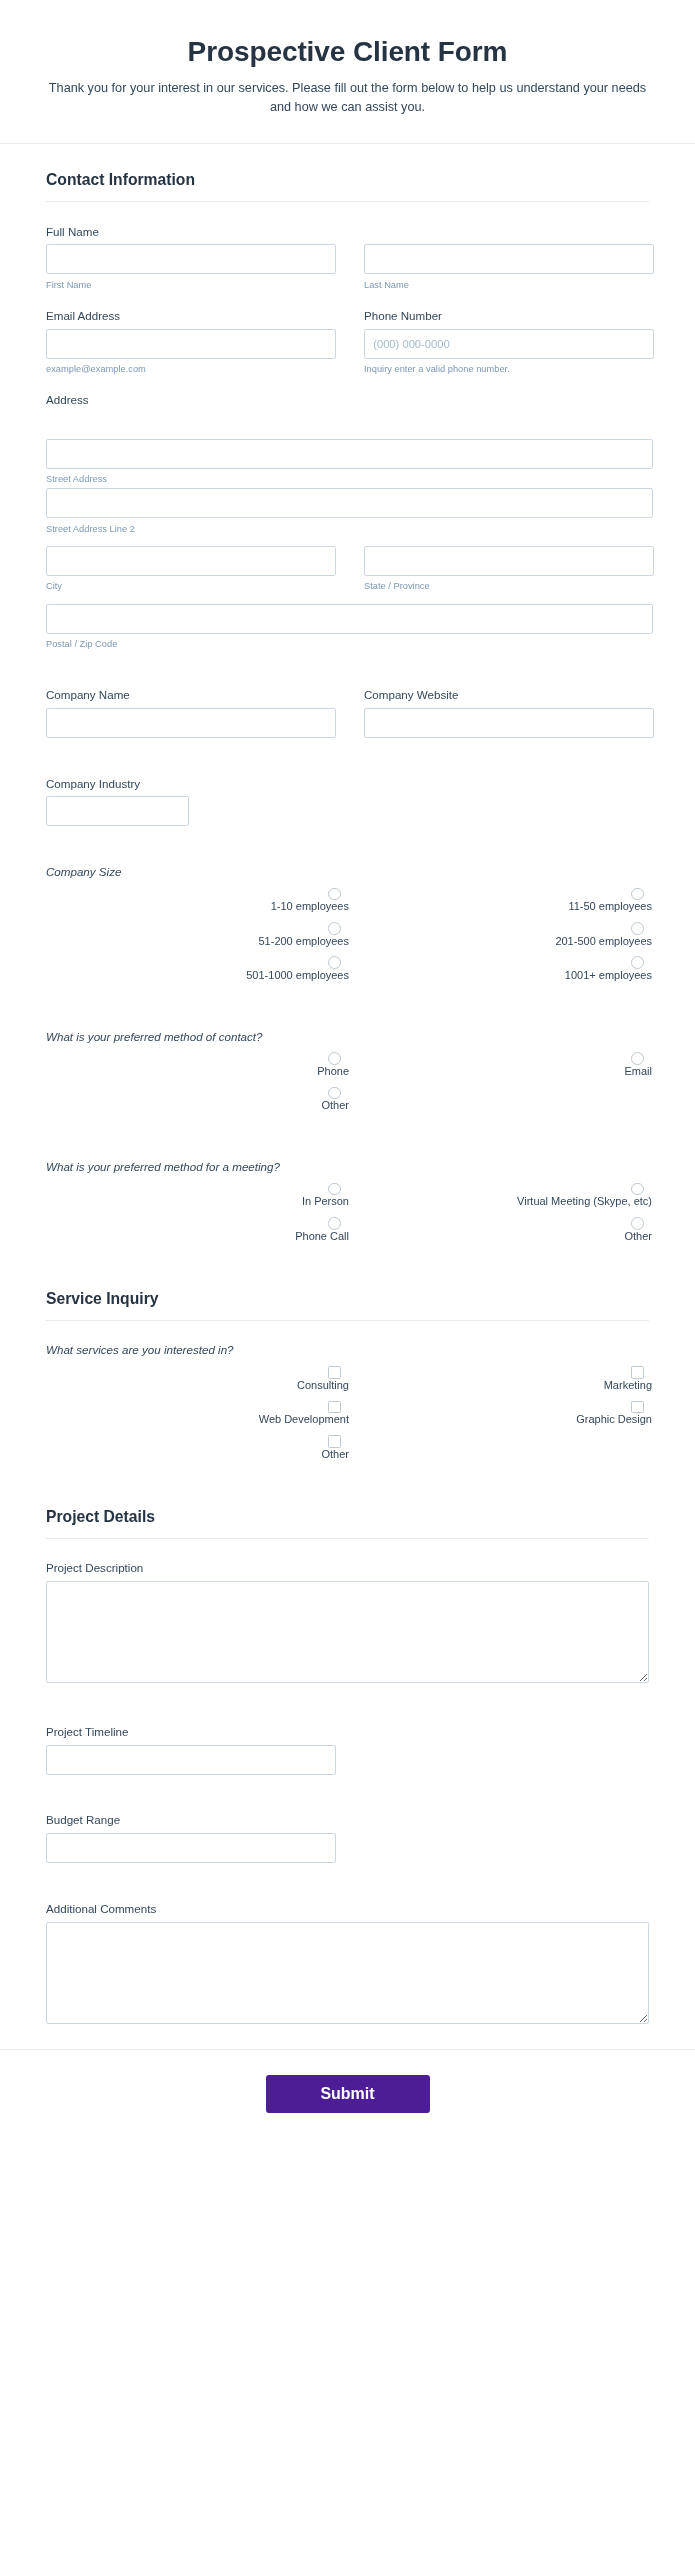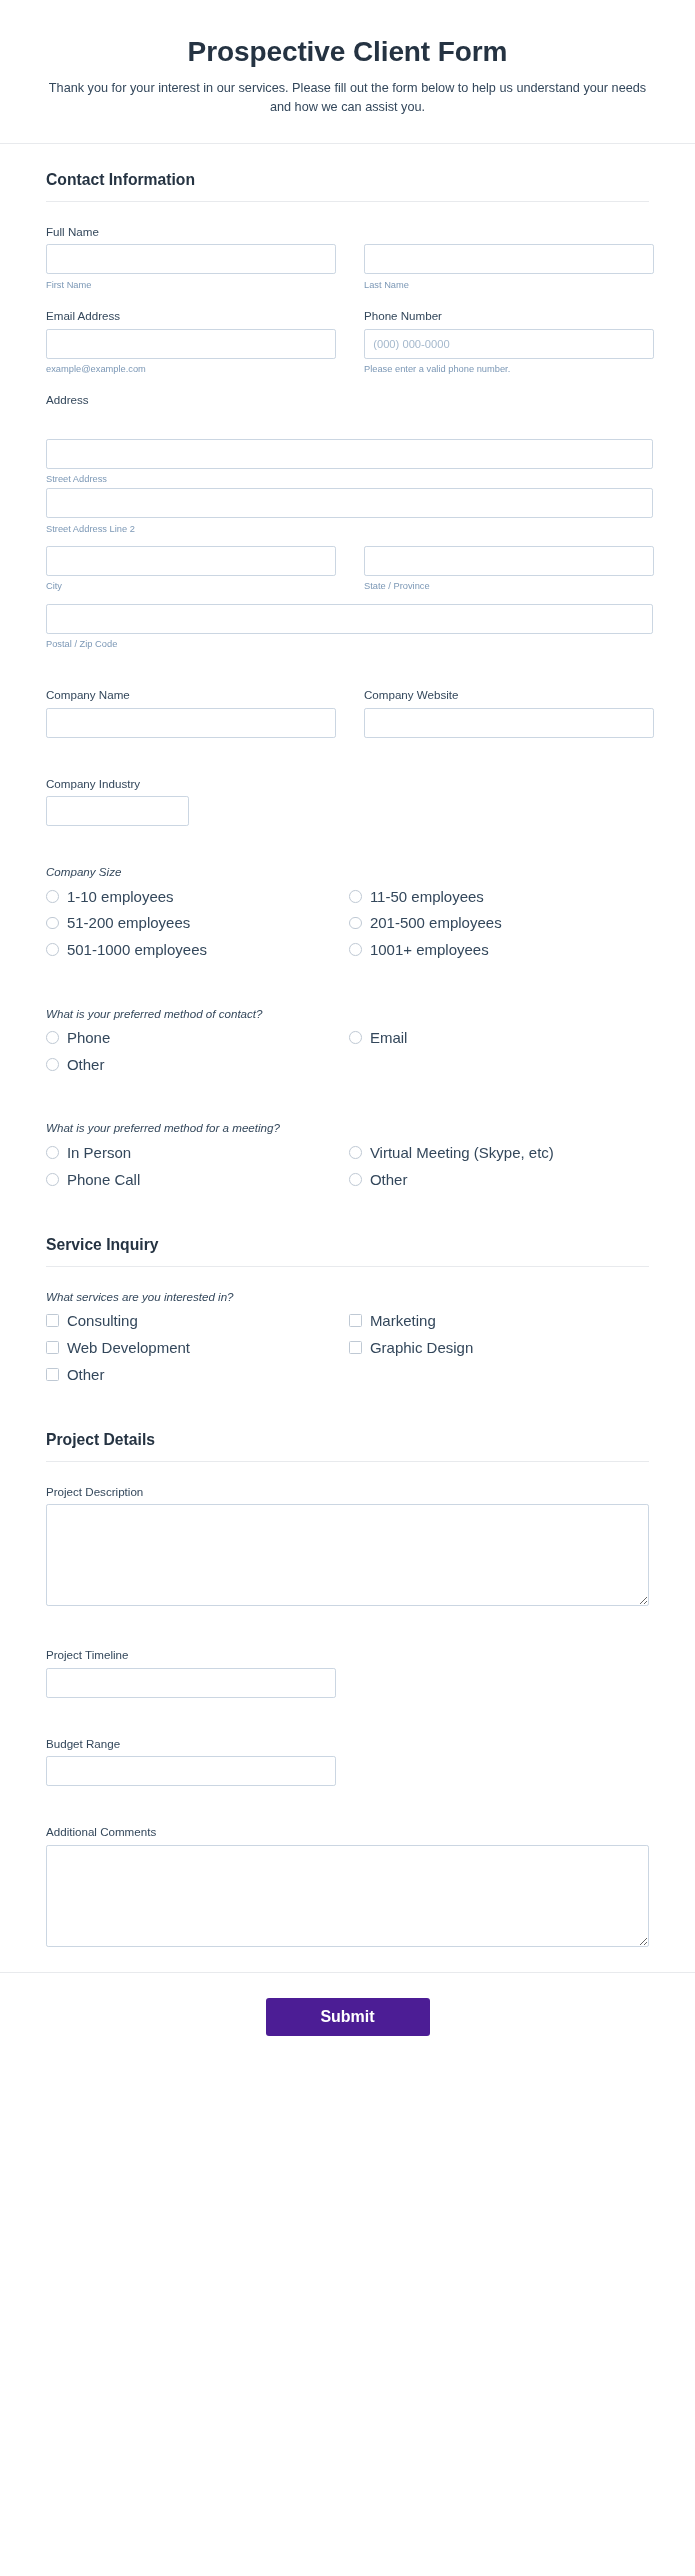--- a/index.html
+++ b/index.html
@@ -111,25 +111,26 @@
   }
 
   
   .choice-grid {
     display: flex;
     flex-wrap: wrap;
     width: 607px;
   }
   .choice-item {
     display: flex;
-    align-items: center;
+    align-items: flex-end;
     width: 303px;
     margin-bottom: 9.7px;
-    font-size: 15px;
-    color: #33475b;
+    font-size: 11px;
+    color: #33475b;
+    flex-direction: column;
   }
 
   .radio-mark {
     width: 12.7px;
     height: 12.7px;
     border: 0.7px solid #bfc9d4;
     border-radius: 50%;
     background: #fff;
     display: inline-block;
     margin-right: 8.2px;
@@ -206,21 +207,21 @@
     <div class="field-block">
       <div class="row">
         <div class="col-half">
           <label class="field-label">Email Address</label>
           <input type="email" placeholder="" style="">
           <span class="field-hint">example@example.com</span>
         </div>
         <div class="col-half">
           <label class="field-label">Phone Number</label>
           <input type="tel" placeholder="(000) 000-0000" style="">
-          <span class="field-hint">Please enter a valid phone number.</span>
+          <span class="field-hint">Inquiry enter a valid phone number.</span>
         </div>
       </div>
     </div>
 
     <div class="field-block">
       <label class="field-label">Address</label>
 
       <div class="col-full">
         <input type="text" placeholder="" style="">
         <span class="field-hint">Street Address</span>

